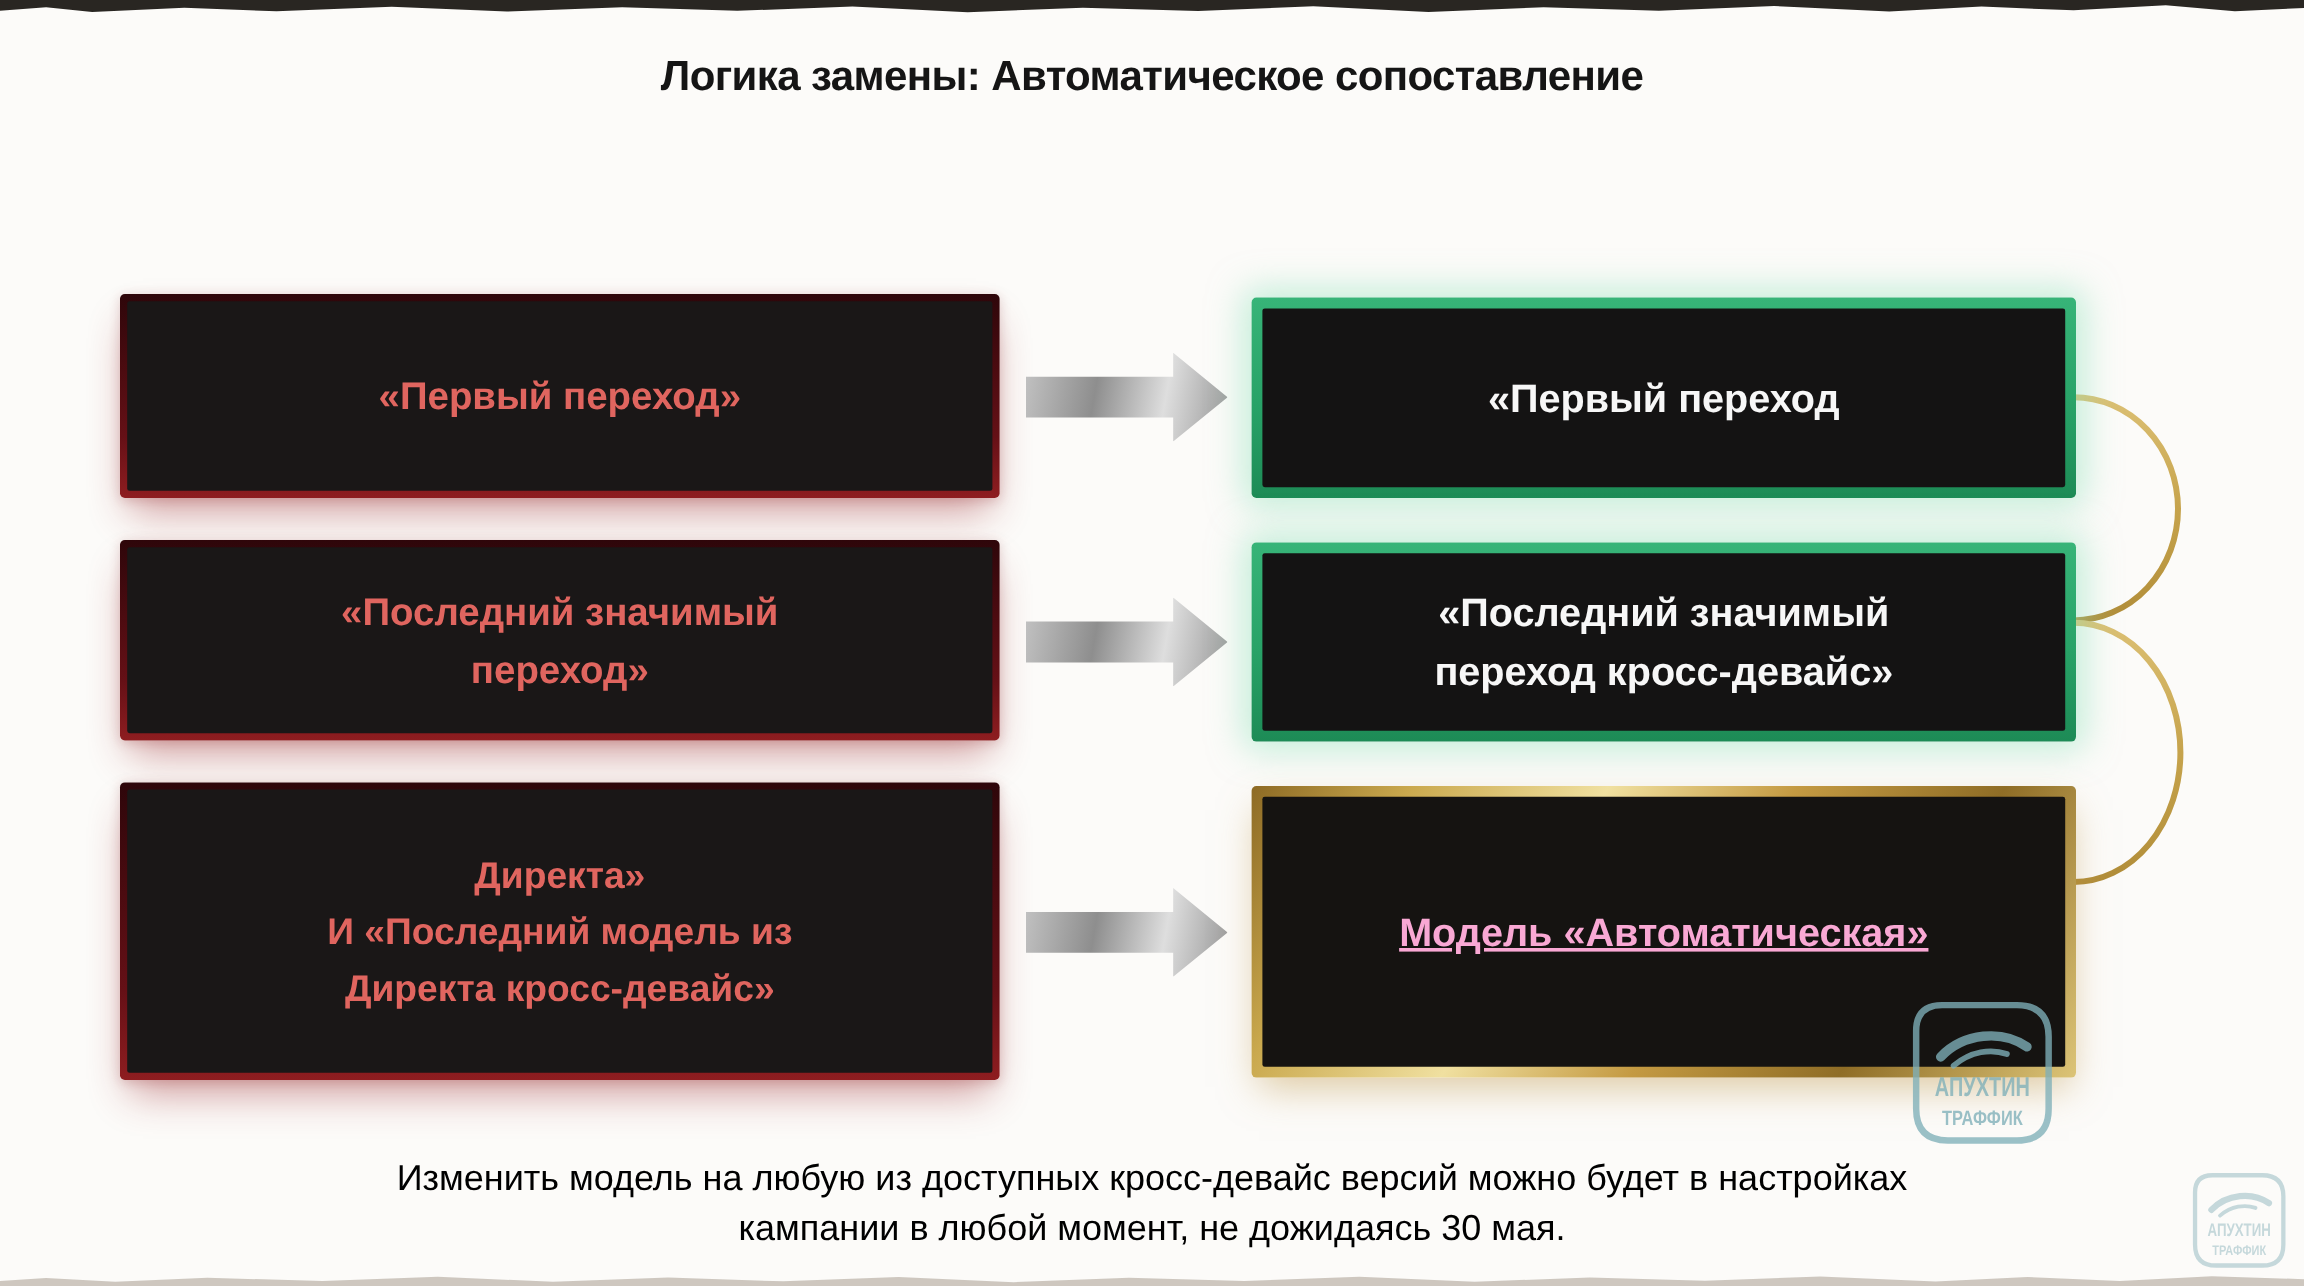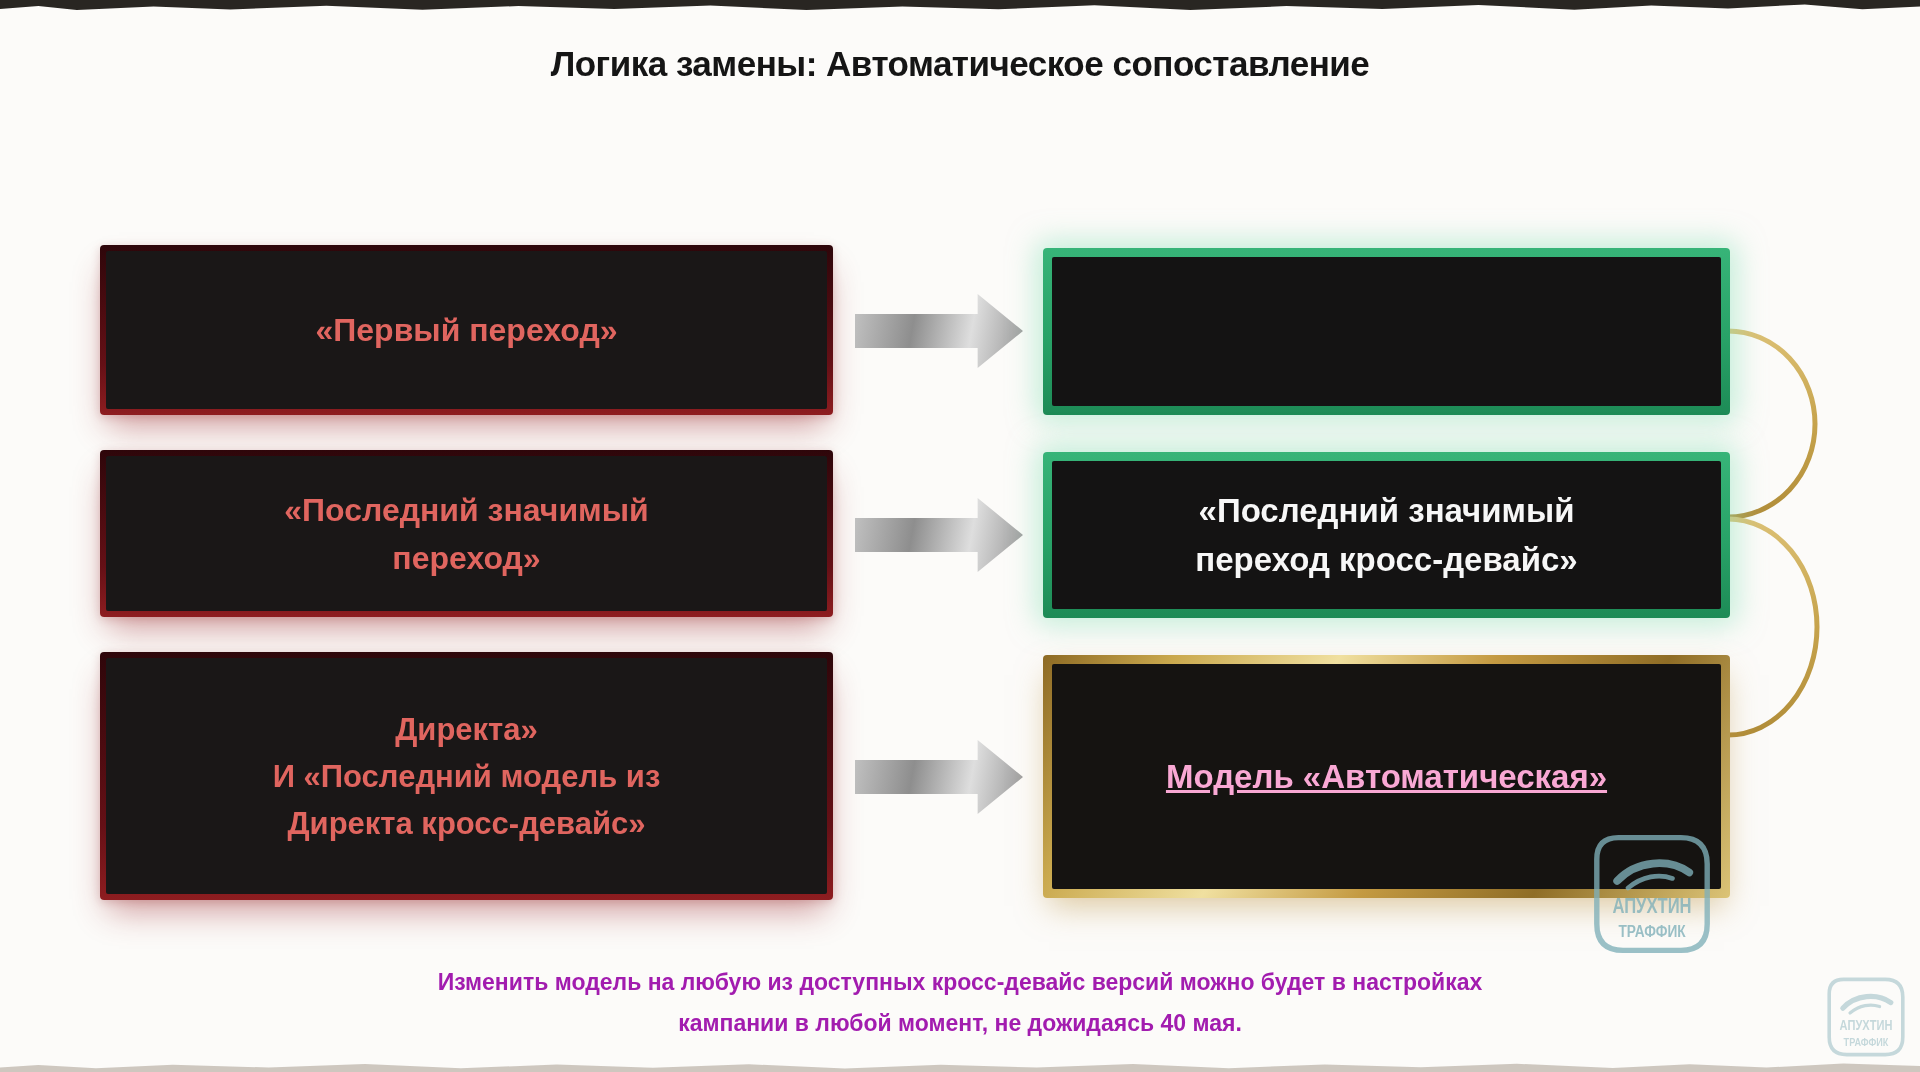--- a/index.html
+++ b/index.html
@@ -52,21 +52,21 @@
   .r3l .inner{font-size:31px;line-height:47px;}
   
   .arrow{
     position:absolute;left:855px;width:168px;height:74px;
     background:linear-gradient(100deg,#c3c3c3 0%,#8e8e8e 35%,#dedede 68%,#989898 100%);
     clip-path:polygon(0 27%,73% 27%,73% 0,100% 50%,73% 100%,73% 73%,0 73%);
   }
   .connectors{position:absolute;top:0;left:0;}
   .caption{
     position:absolute;top:962px;left:0;width:100%;
-    text-align:center;font-size:23px;line-height:41px;color:#a21caf;font-weight:700;
+    text-align:center;font-size:30px;line-height:41px;color:#000000;font-weight:400;
   }
   .wm{position:absolute;}
   .wm text{font-family:"Liberation Sans","DejaVu Sans",sans-serif;font-weight:700;}
   .wm1{left:1592px;top:832px;width:120px;height:124px;opacity:.78;}
   .wm2{left:1826px;top:976px;width:80px;height:82px;opacity:.5;}
 </style>
 </head>
 <body>
 
 <div class="slide">
@@ -88,20 +88,21 @@
   </svg>
 
   <div class="box lbox" style="top:245px;height:170px;">
     <div class="inner">
       <span class="bl">«Первый переход»</span>
     </div>
   </div>
   <div class="arrow" style="top:294px;"></div>
   <div class="box gbox" style="top:248px;height:167px;">
     <div class="inner">
+      <span class="bl">«Первый переход</span>
     </div>
   </div>
 
   <div class="box lbox" style="top:450px;height:167px;">
     <div class="inner">
       <span class="bl">«Последний значимый</span>
       <span class="bl">переход»</span>
     </div>
   </div>
   <div class="arrow" style="top:498px;"></div>
@@ -121,21 +122,21 @@
   </div>
   <div class="arrow" style="top:740px;"></div>
   <div class="box goldbox" style="top:655px;height:243px;">
     <div class="inner">
       <span class="bl">Модель «Автоматическая»</span>
     </div>
   </div>
 
   <div class="caption">
     <span class="bl">Изменить модель на любую из доступных кросс-девайс версий можно будет в настройках</span>
-    <span class="bl">кампании в любой момент, не дожидаясь 40 мая.</span>
+    <span class="bl">кампании в любой момент, не дожидаясь 30 мая.</span>
   </div>
 
   <svg class="wm wm1" viewBox="0 0 100 102">
     <path d="M22 4 H74 Q96 4 96 26 V76 Q96 98 74 98 H26 Q4 98 4 76 V22 Q4 4 22 4 Z" fill="none" stroke="#7fb0b9" stroke-width="4.5"></path>
     <path d="M21 40 C37 23 64 21 81 33" fill="none" stroke="#7fb0b9" stroke-width="6.5" stroke-linecap="round"></path>
     <path d="M30 46 C42 36 56 34 67 38" fill="none" stroke="#7fb0b9" stroke-width="4" stroke-linecap="round"></path>
     <text x="50" y="67" font-size="19" fill="#7fb0b9" text-anchor="middle" textLength="66" lengthAdjust="spacingAndGlyphs">АПУХТИН</text>
     <text x="50" y="87" font-size="14.5" fill="#7fb0b9" text-anchor="middle" textLength="56" lengthAdjust="spacingAndGlyphs">ТРАФФИК</text>
   </svg>
 

